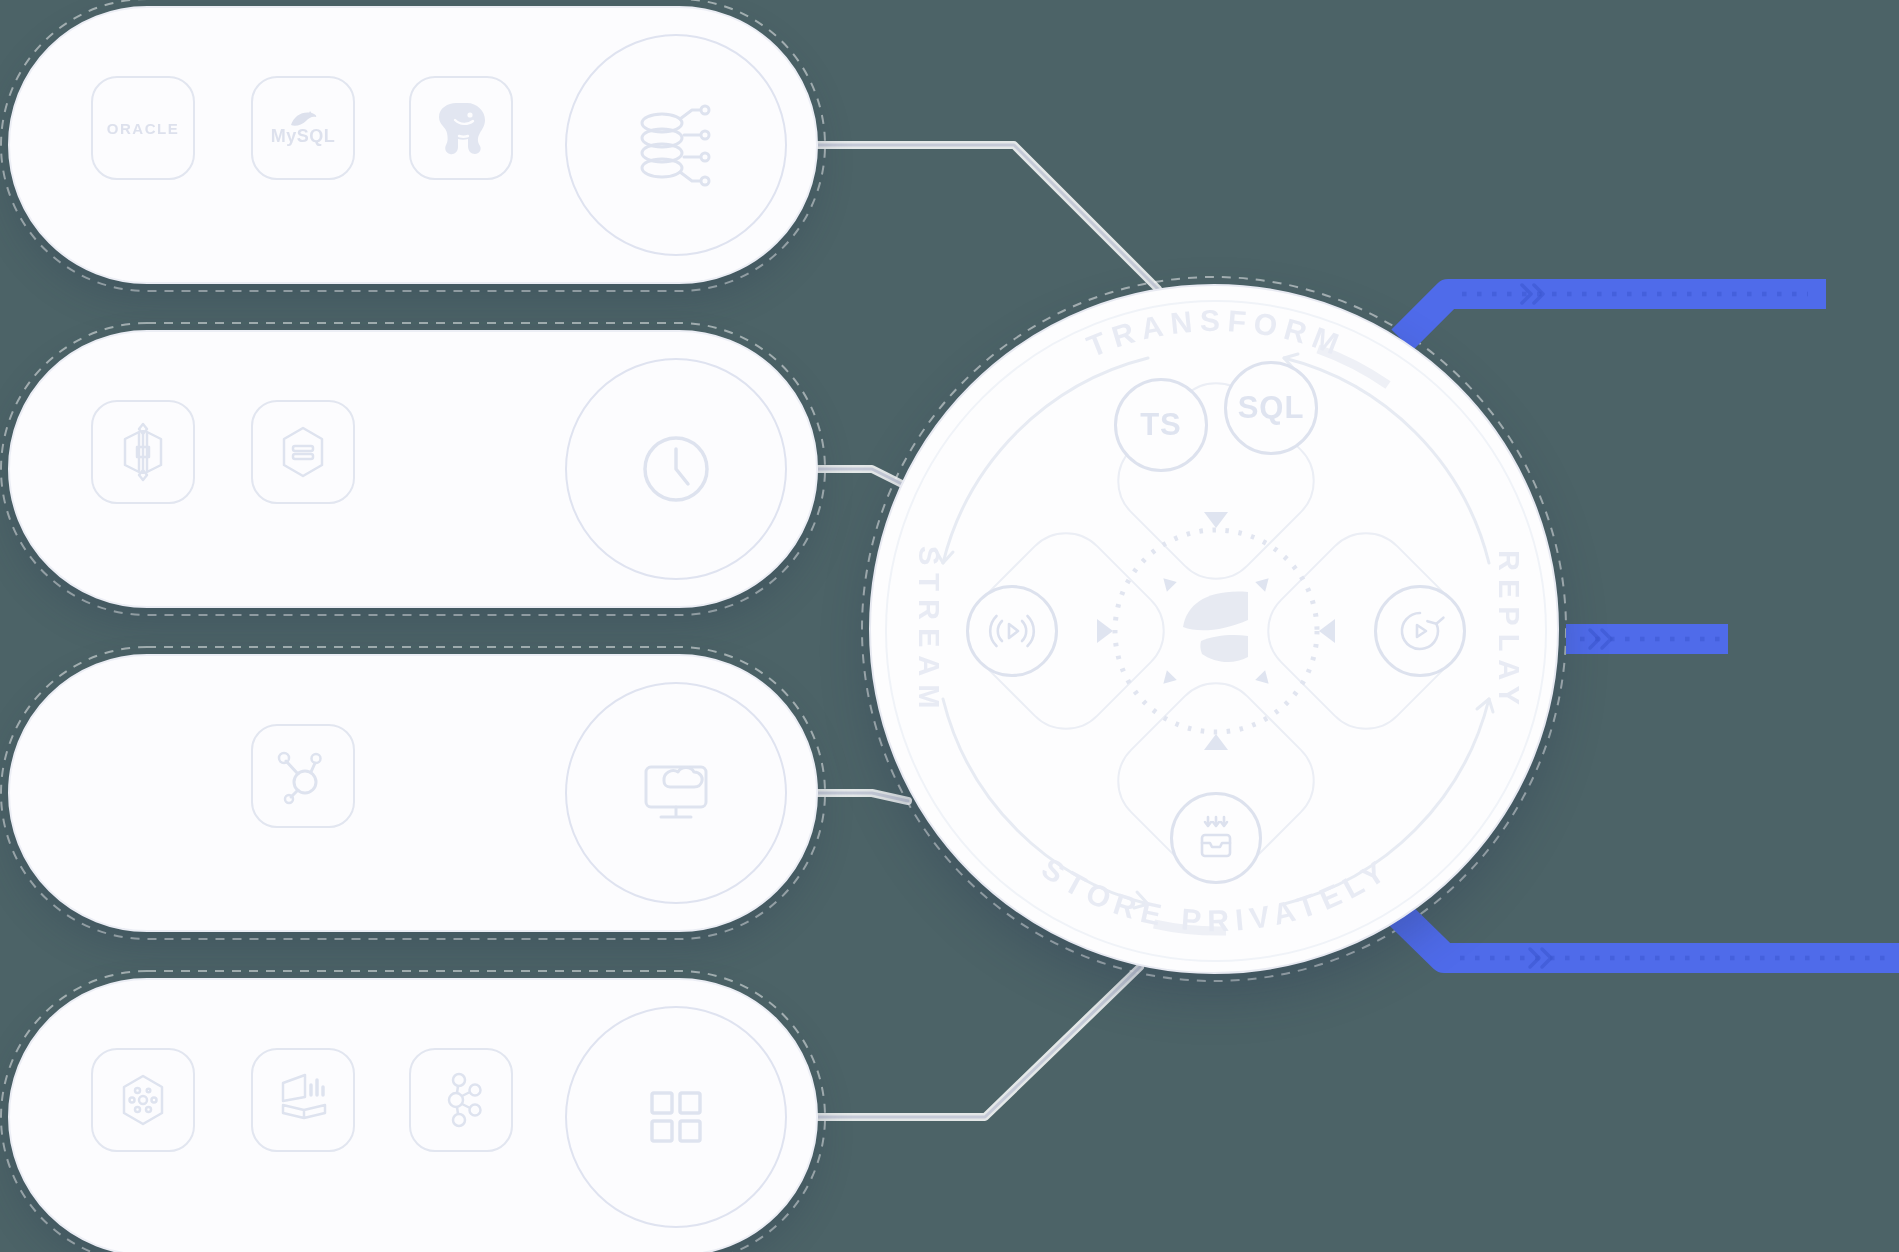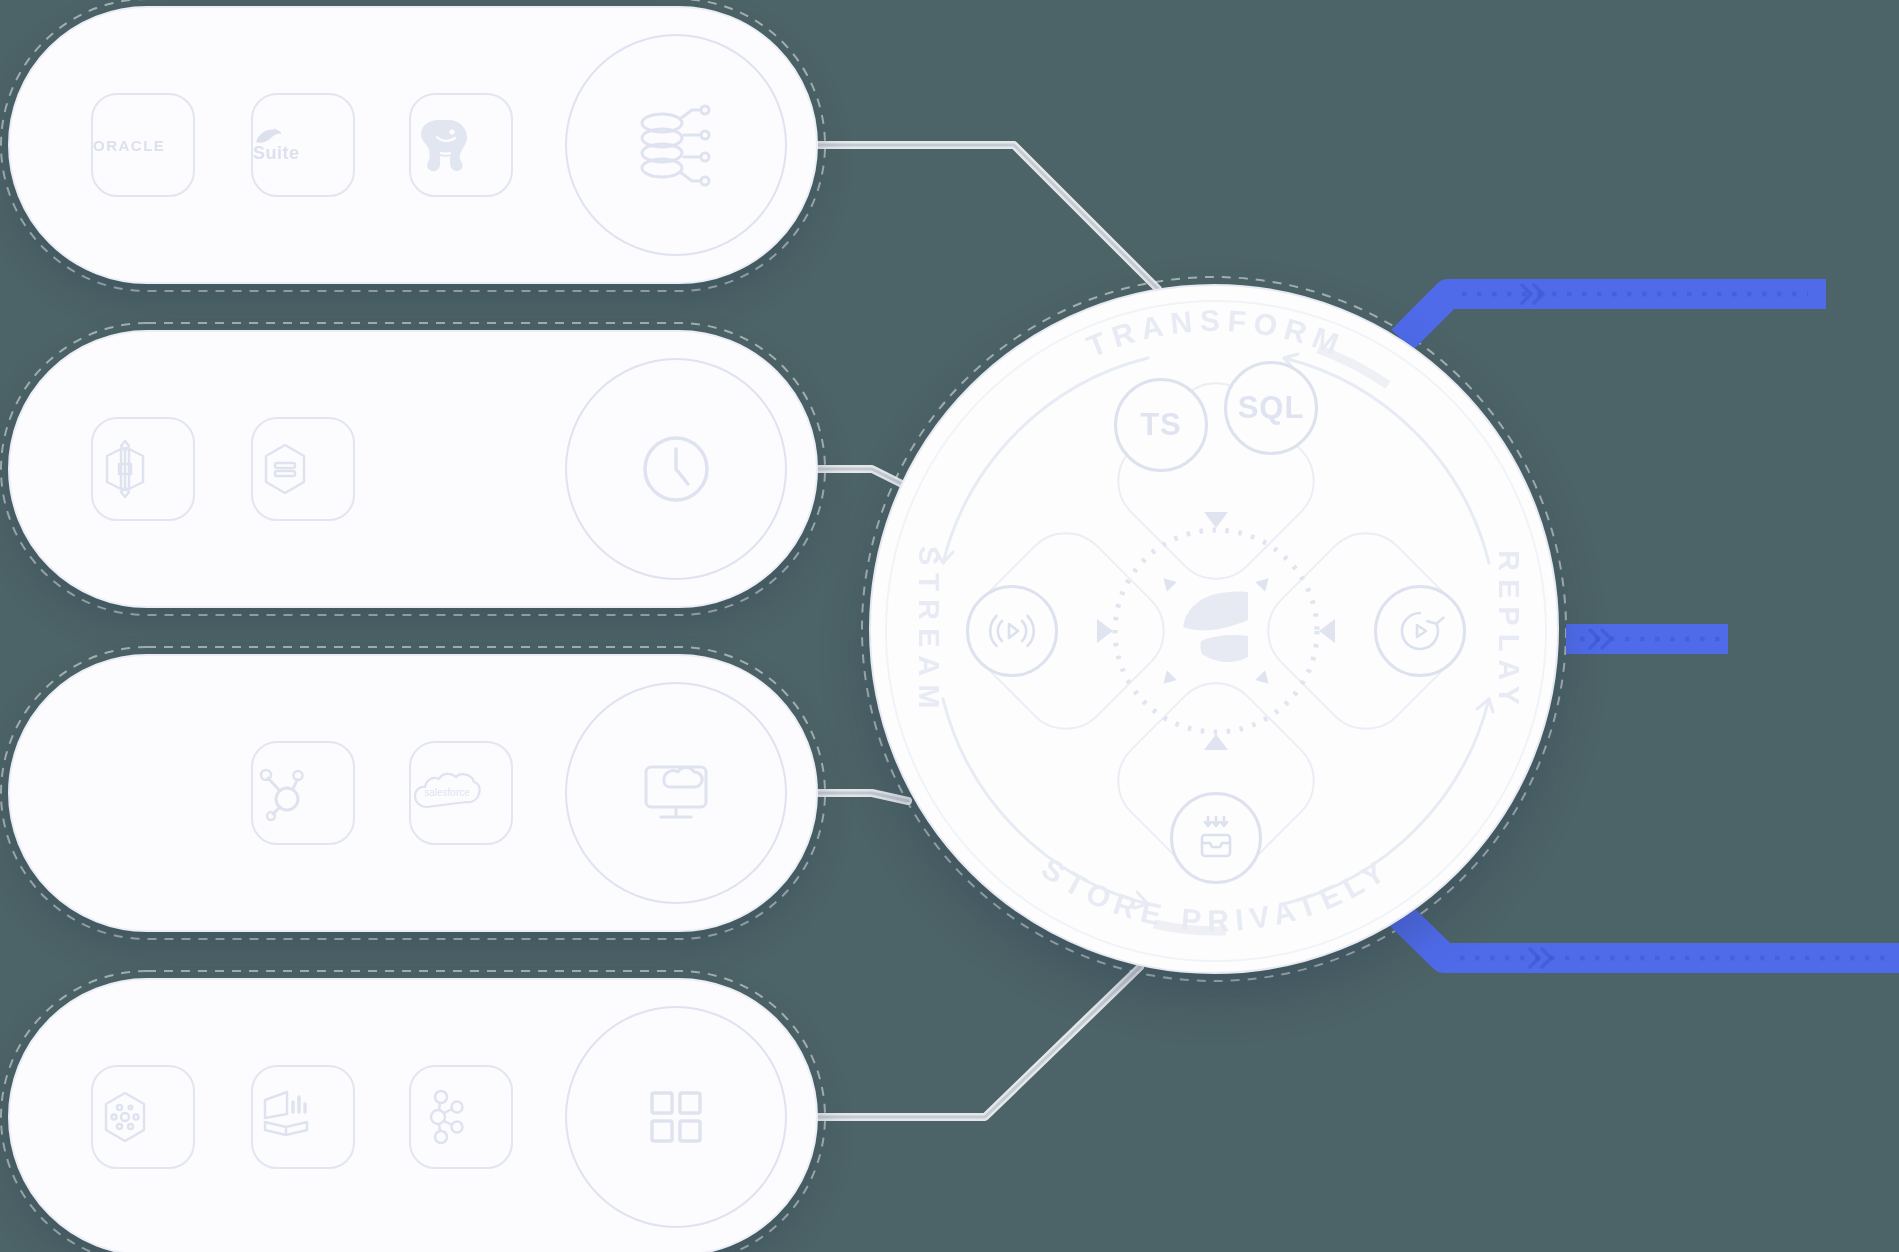--- a/index.html
+++ b/index.html
@@ -7,23 +7,23 @@
   .stage{position:relative;width:1899px;height:1252px;background:#4C6367;overflow:hidden;}
   .layer{position:absolute;inset:0;pointer-events:none;}
   svg{display:block;}
 
   
   .pill{position:absolute;left:8px;width:810px;height:278px;border-radius:139px;
         background:#fcfcfe;border:2px solid #eceef5;box-sizing:border-box;
         box-shadow:0 16px 34px rgba(40,55,80,.25);z-index:2;}
   .pill1{top:6px;} .pill2{top:330px;} .pill3{top:654px;} .pill4{top:978px;}
 
-  .tile{position:absolute;top:85px;width:104px;height:104px;border-radius:26px;
+  .tile{position:absolute;top:68px;width:104px;height:104px;border-radius:26px;
         border:2px solid #e2e6f0;box-sizing:border-box;display:flex;flex-direction:column;
-        justify-content:center;}
+        align-items:center;justify-content:center;}
   .t1{left:81px;} .t2{left:241px;} .t3{left:399px;}
   .badge{position:absolute;left:555px;top:26px;width:222px;height:222px;border-radius:50%;
          border:2px solid #dfe3f0;box-sizing:border-box;display:flex;align-items:center;justify-content:center;}
 
   .logo-text{color:#dde1ed;letter-spacing:1px;}
   .oracle{font-size:15px;font-weight:600;letter-spacing:1.5px;}
   .mysql{font-size:18px;font-weight:600;letter-spacing:.5px;margin-top:-2px;}
   .netsuite{font-size:20px;letter-spacing:0;}
   .netsuite b{font-weight:700;} .netsuite span{font-weight:400;}
 
@@ -95,21 +95,21 @@
   </svg>
 
   <div class="pill pill1">
     <div class="tile t1">
       <span class="logo-text oracle">ORACLE</span>
     </div>
     <div class="tile t2">
       <svg width="30" height="18" viewBox="0 0 30 18">
         <path d="M3 15 C6 6 14 1 24 3 C27 4 29 6 28 7 C24 6 21 8 18 11 C14 15 7 17 3 15 Z M22 1 l3 4 -5 0 Z" fill="#dde1ed"></path>
       </svg>
-      <span class="logo-text mysql">Suite</span>
+      <span class="logo-text mysql">MySQL</span>
     </div>
     <div class="tile t3">
       <svg width="64" height="64" viewBox="0 0 64 64">
         <path d="M38 7 c10 0 18 8 18 17 0 7 -4 10 -6 15 -2 4 -1 8 1 11 2 4 -1 8 -5 8 -4 0 -7 -3 -7 -8 l0 -7 c-3 1 -7 1 -10 0 l0 8 c0 5 -4 8 -8 7 -4 -1 -6 -5 -4 -9 2 -4 2 -7 1 -12 -1 -6 -8 -8 -8 -16 0 -9 9 -14 17 -14 z" fill="#e2e6f1"></path>
         <circle cx="41" cy="19" r="2.6" fill="#fcfcfe"></circle>
         <path d="M26 24 c5 5 13 5 18 1 M30 40 c3 1 6 1 9 0" stroke="#fcfcfe" stroke-width="2.4" fill="none" stroke-linecap="round"></path>
       </svg>
     </div>
     <div class="badge">
       <svg width="96" height="96" viewBox="0 0 96 96" fill="none" stroke="#dee3ef" stroke-width="3" stroke-linecap="round" stroke-linejoin="round">
@@ -158,26 +158,20 @@
       <svg width="64" height="64" viewBox="0 0 64 64" fill="none" stroke="#dee3ef" stroke-linecap="round">
         <circle cx="34" cy="38" r="11" stroke-width="3"></circle>
         <path d="M27 30 L15 17" stroke-width="3"></path>
           <circle cx="13" cy="14" r="5" stroke-width="2.5"></circle>
         <path d="M40 28 L44 19" stroke-width="3"></path>
           <circle cx="45" cy="14.5" r="4.5" stroke-width="2.5"></circle>
         <path d="M27 46 L20 53" stroke-width="3"></path>
           <circle cx="18" cy="55" r="4" stroke-width="2.5"></circle>
       </svg>
     </div>
-    <div class="tile t3">
-      <svg width="72" height="48" viewBox="0 0 72 48">
-        <path d="M16 38 C9 38 4 33 4 27 C4 21 9 17 14 18 C15 11 22 7 28 10 C31 4 40 3 45 8 C50 3 61 5 63 13 C68 14 70 20 68 25 C66 31 61 34 55 33 Z" fill="none" stroke="#dee3ef" stroke-width="2.2" stroke-linejoin="round"></path>
-        <text x="36" y="27" text-anchor="middle" font-size="10" fill="#dee3ef" font-family="'Liberation Sans',sans-serif">salesforce</text>
-      </svg>
-    </div>
     <div class="badge">
       <svg width="96" height="96" viewBox="0 0 96 96" fill="none" stroke="#dee3ef" stroke-width="3" stroke-linecap="round" stroke-linejoin="round">
         <rect x="18" y="22" width="60" height="40" rx="5"></rect>
         <path d="M36 36 c-1 -8 8 -13 14 -9 c3 -6 13 -6 16 0 c6 0 9 5 8 9 c-1 4 -4 6 -8 6 H42 c-4 0 -6 -3 -6 -6 z" fill="#fcfcfe"></path>
         <path d="M48 62 V71 M33 72 H63"></path>
       </svg>
     </div>
   </div>
 
   <div class="pill pill4">

